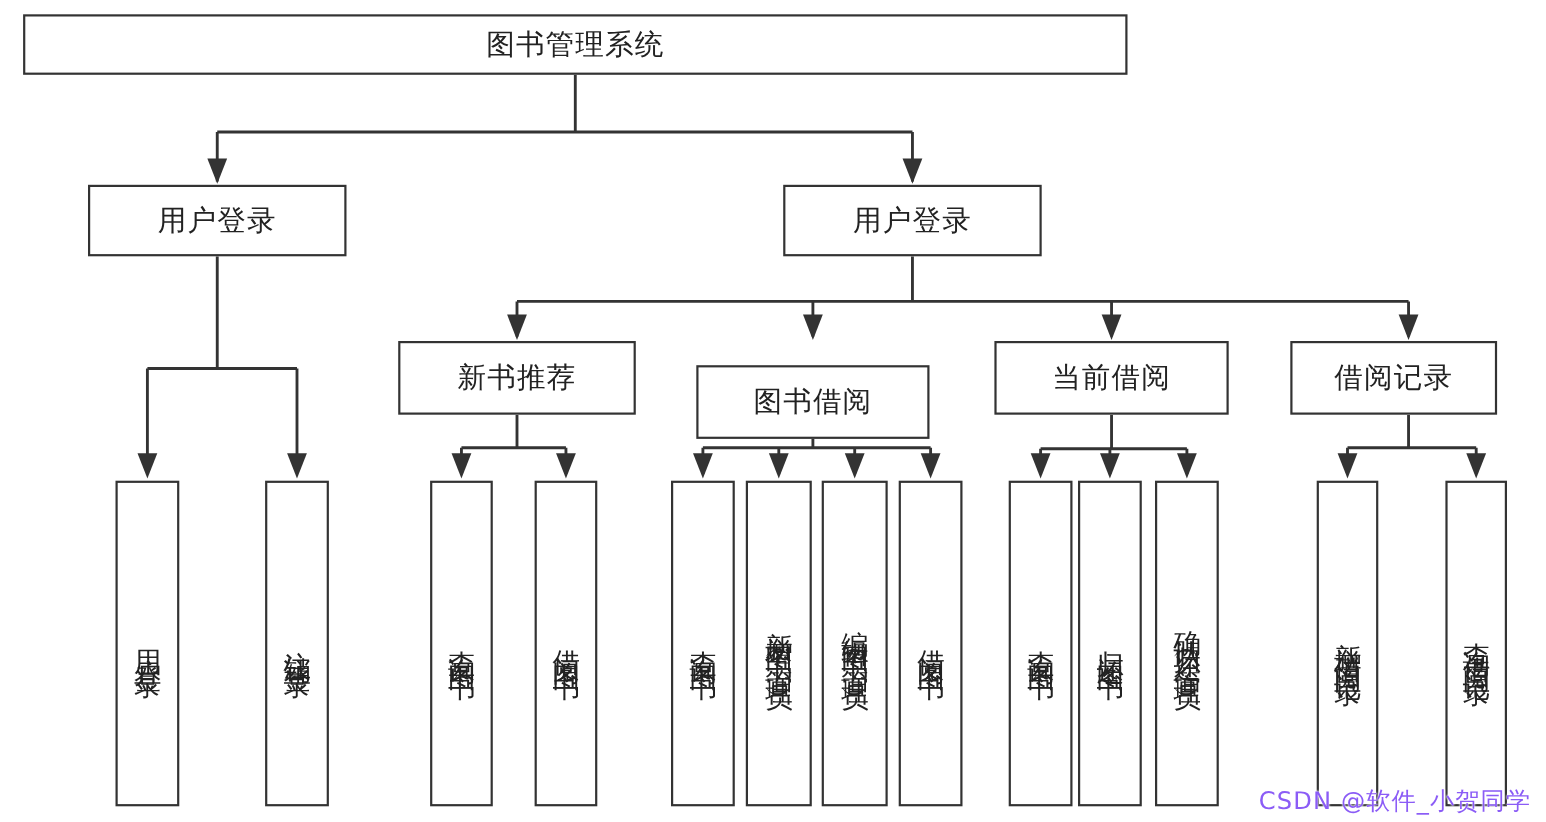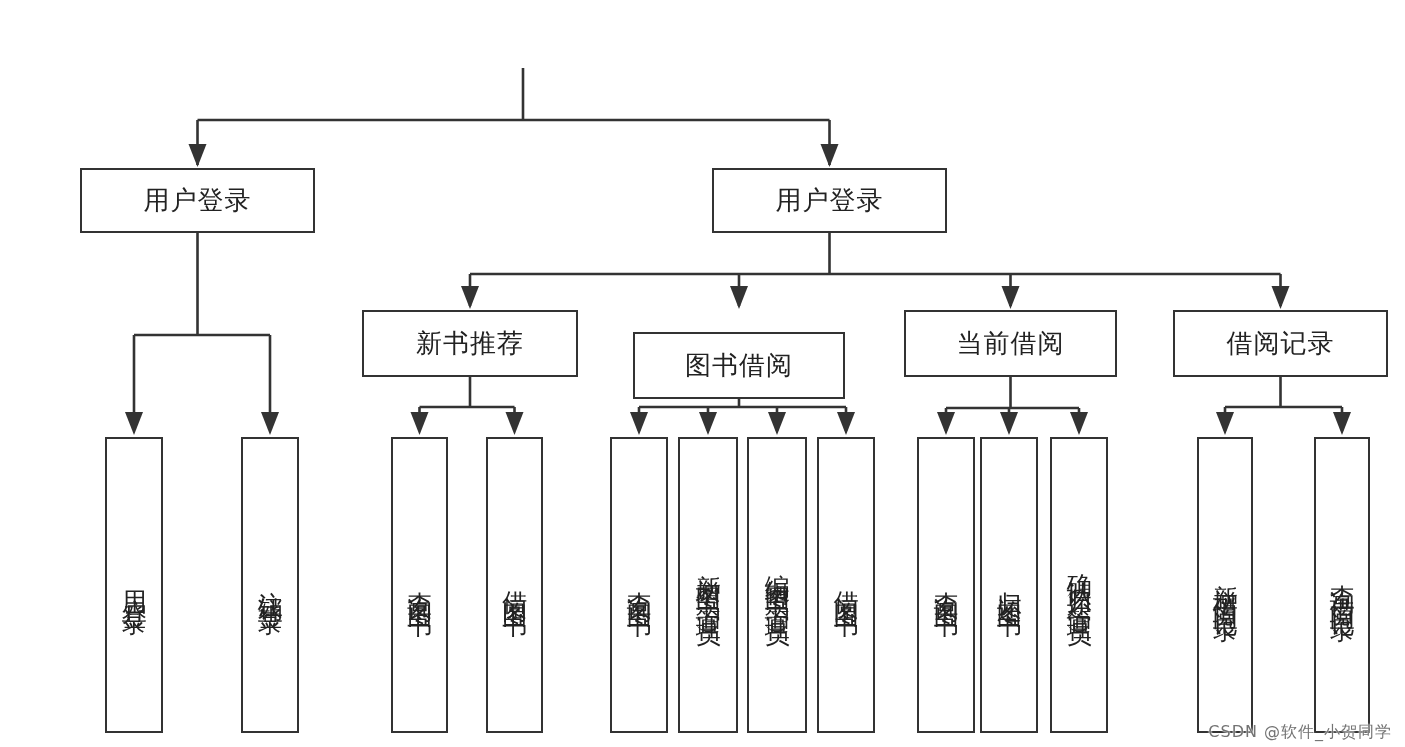--- a/index.html
+++ b/index.html
@@ -41,22 +41,22 @@
     text-orientation: mixed;
     font-size: 25px;
     letter-spacing: 7px;
     line-height: 1.1;
     color: #222222;
   }
   .watermark {
     position: absolute;
     right: 13px;
     bottom: 4px;
-    font-size: 16px;
-    color: #737373;
+    font-size: 22px;
+    color: #8b5cf6;
     letter-spacing: 1px;
     text-shadow: 0 0 2px #ffffff, 0 0 2px #ffffff;
     white-space: nowrap;
   }
 </style>
 </head>
 <body>
 
 <div class="canvas">
 
@@ -86,38 +86,41 @@
       <polygon points="768,412 786,412 777,435"></polygon>
       <polygon points="837,412 855,412 846,435"></polygon>
       <polygon points="937,412 955,412 946,435"></polygon>
       <polygon points="1000,412 1018,412 1009,435"></polygon>
       <polygon points="1070,412 1088,412 1079,435"></polygon>
       <polygon points="1216,412 1234,412 1225,435"></polygon>
       <polygon points="1333,412 1351,412 1342,435"></polygon>
     </g>
   </svg>
 
+  <div class="node" style="left:21px; top:13px; width:1004px; height:55px;">
+    <span>图书管理系统</span>
+  </div>
 
   <div class="node" style="left:80px; top:168px; width:235px; height:65px;">
     <span>用户登录</span>
   </div>
   <div class="node" style="left:712px; top:168px; width:235px; height:65px;">
     <span>用户登录</span>
   </div>
 
   <div class="node" style="left:362px; top:310px; width:216px; height:67px;">
     <span>新书推荐</span>
   </div>
   <div class="node" style="left:633px; top:310px; width:212px; height:67px;margin-top:22px;">
     <span>图书借阅</span>
   </div>
   <div class="node" style="left:904px; top:310px; width:213px; height:67px;">
     <span>当前借阅</span>
   </div>
-  <div class="node" style="left:1173px; top:310px; width:215px; height:67px;">
+  <div class="node" style="left:1173px; top:310px; width:188px; height:67px;">
     <span>借阅记录</span>
   </div>
 
   <div class="leaf" style="left:105px; top:437px; width:58px; height:296px;">
     <span>用户登录</span>
   </div>
   <div class="leaf" style="left:241px; top:437px; width:58px; height:296px;">
     <span>注销登录</span>
   </div>
 

